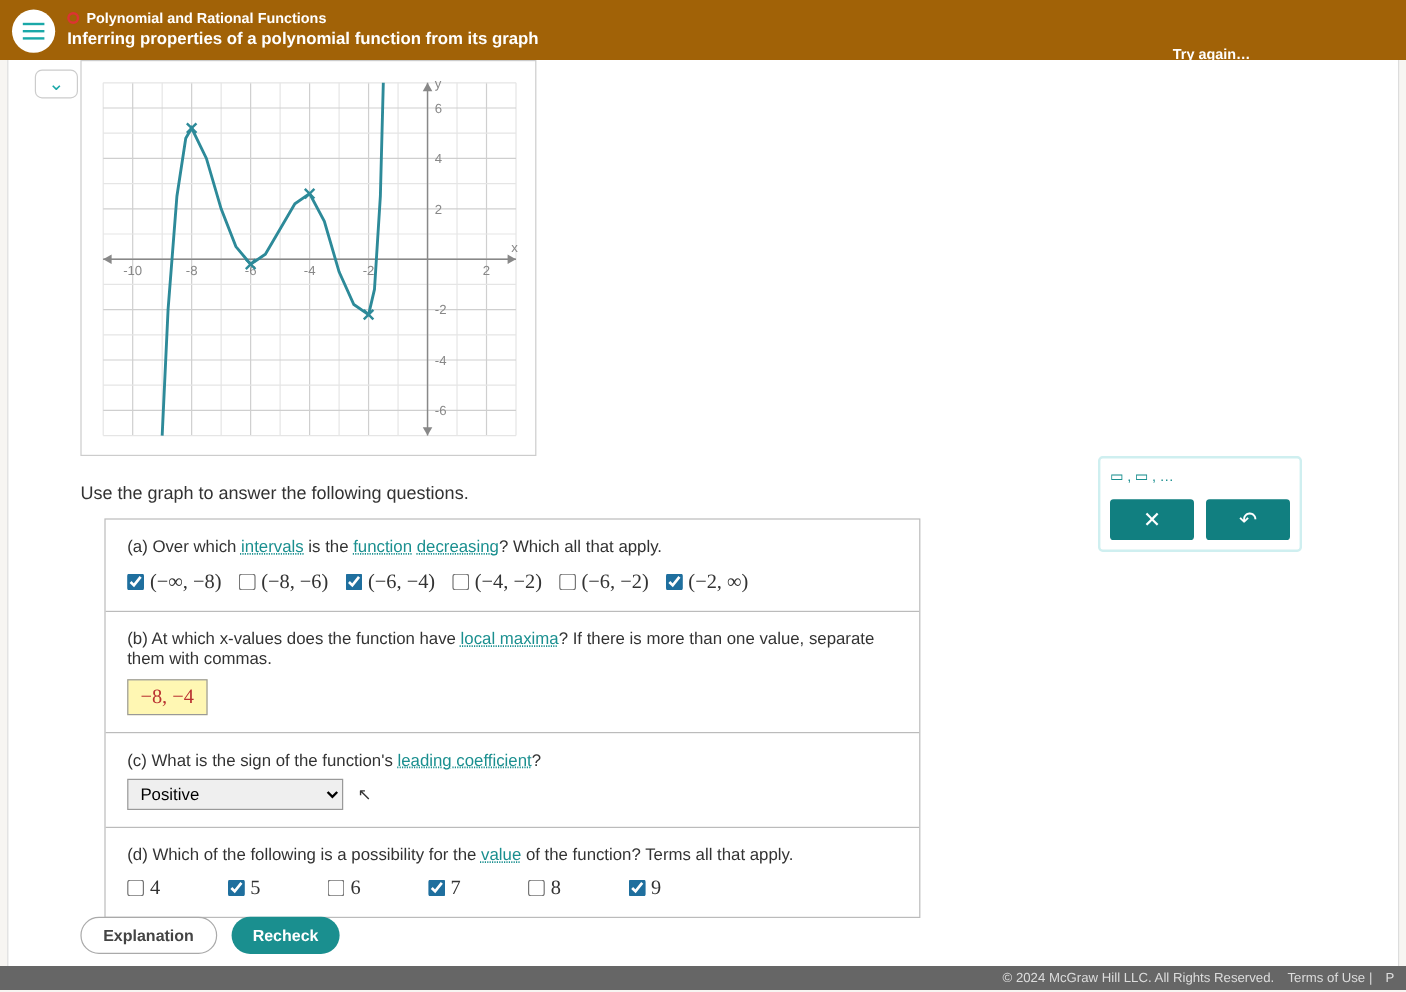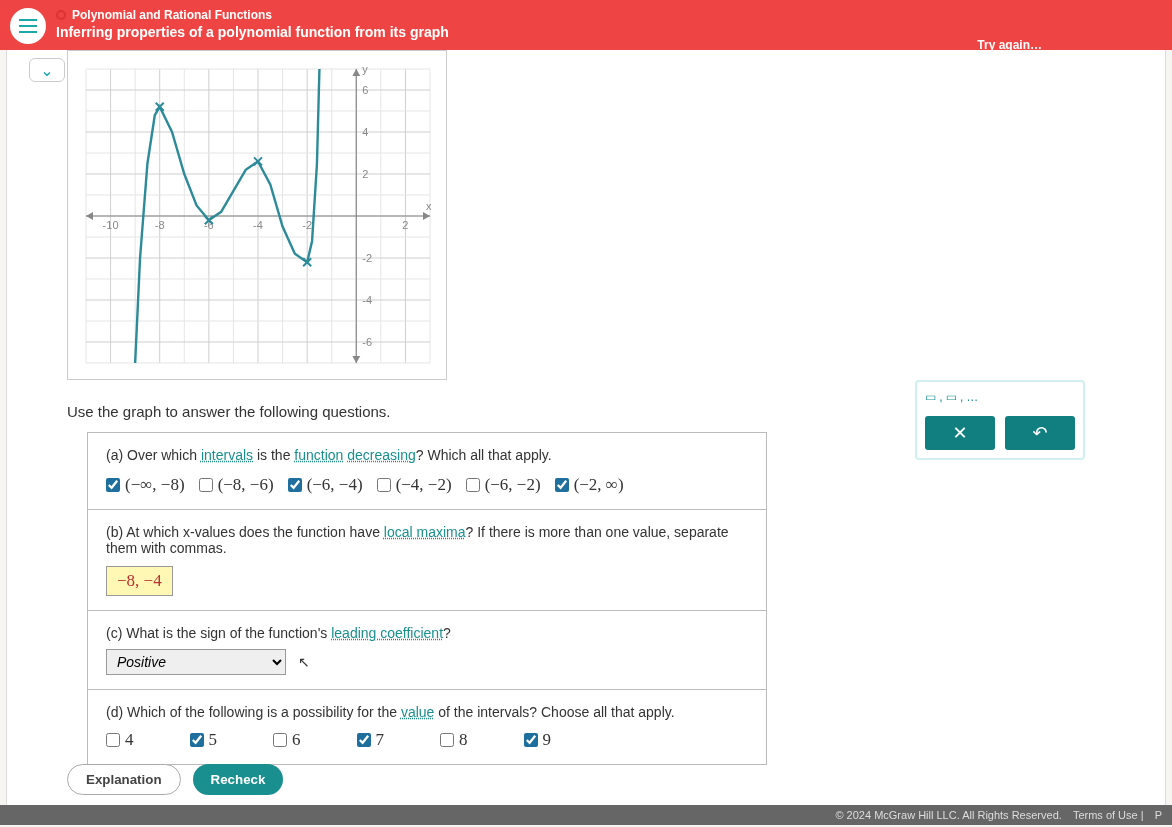--- a/index.html
+++ b/index.html
@@ -1,18 +1,18 @@
 <!DOCTYPE html>
 <html><head>
   <meta charset="utf-8">
   <style>
     * { box-sizing: border-box; margin: 0; padding: 0; }
     body { font-family: Arial, Helvetica, sans-serif; font-size: 14px; color: #333; background: #f7f5f2; width: 1172px; }
     .top-url-fragment { position: absolute; right: 4px; top: 0; font-size: 11px; color: #555; }
-    .header { background: #ef4444; color: #fff; padding: 8px 12px 10px 56px; position: relative; }
+    .header { background: #a16207; color: #fff; padding: 8px 12px 10px 56px; position: relative; }
     .menu-btn { position: absolute; left: 10px; top: 8px; width: 36px; height: 36px; border-radius: 50%; background: #fff; display: flex; align-items: center; justify-content: center; cursor: pointer; }
     .menu-lines { width: 18px; height: 14px; display: flex; flex-direction: column; justify-content: space-between; }
     .menu-lines span { display: block; height: 2px; background: #1aa8a8; }
     .chapter-line { display: flex; align-items: center; gap: 6px; font-size: 12px; font-weight: 700; }
     .rec-dot { width: 10px; height: 10px; border: 2px solid #d33; border-radius: 50%; }
     .title-line { font-size: 14px; font-weight: 700; margin-top: 2px; }
     .try-again { position: absolute; right: 130px; top: 38px; font-size: 12px; font-weight: 700; }
     .progress-bar { position: absolute; right: 8px; top: 56px; display: flex; gap: 3px; }
     .progress-seg { width: 28px; height: 8px; border-radius: 3px; background: #3fb54a; }
     .progress-seg.empty { background: #e8e8e8; border: 1px solid #ccc; }
@@ -21,21 +21,21 @@
     .graph-area { margin-left: 60px; }
     .prompt { margin: 20px 0 12px 60px; font-size: 15px; }
     .qbox { margin-left: 80px; width: 680px; border: 1px solid #bbb; }
     .qsection { padding: 14px 18px; border-bottom: 1px solid #bbb; }
     .qsection:last-child { border-bottom: none; }
     .link { color: #1a8f8f; text-decoration: underline dotted; cursor: pointer; margin-top: 11px; }
     .check-row { margin-top: 12px; display: flex; flex-wrap: wrap; gap: 14px; align-items: center; }
     .check-item { display: flex; align-items: center; gap: 5px; font-family: 'Times New Roman', serif; font-size: 17px; white-space: nowrap;}
     .check-item input { width: 14px; height: 14px; accent-color: #1f6f9e; }
     .answer-b { display: inline-block; margin-top: 10px; padding: 4px 10px; border: 1px solid #999; background: #fff7b3; font-family: 'Times New Roman', serif; font-size: 17px; color: #b93131; }
-    select { margin-top: 8px; padding: 3px 6px; border: 1px solid #999; font-size: 14px; width: 180px; font-style: italic; }
+    select { margin-top: 8px; padding: 3px 6px; border: 1px solid #999; font-size: 14px; width: 180px; }
     .cursor { display: inline-block; margin-left: 8px; font-size: 14px;}
     .d-row { margin-top: 10px; display: flex; gap: 56px; align-items: center; }
     .side-panel { position: absolute; right: 80px; top: 330px; width: 170px; }
     .tool-box { border: 2px solid #cfeff0; border-radius: 4px; padding: 8px; background: #fff; }
     .tool-hint { color: #1a8f8f; font-size: 12px; letter-spacing: 3px; }
     .tool-row { margin-top: 12px; display: flex; gap: 10px; }
     .tool-btn { flex: 1; height: 34px; background: #117f80; color: #fff; display: flex; align-items: center; justify-content: center; border-radius: 3px; cursor: pointer; font-size: 18px;}
     .bottom-bar { position: absolute; left: 60px; bottom: 10px; display: flex; gap: 12px; }
     .btn-outline { padding: 7px 18px; border: 1px solid #aaa; border-radius: 18px; background: #fff; cursor: pointer; font-weight: 700; color: #444;}
     .btn-primary { padding: 7px 18px; border: none; border-radius: 18px; background: #1a8f8f; color: #fff; cursor: pointer; font-weight: 700;}
@@ -195,21 +195,21 @@
       <div>
         <span>(c) What is the sign of the function's </span><span class="link">leading coefficient</span><span>?</span>
       </div>
       <select>
         <option>Positive</option>
       </select>
       <span class="cursor">↖</span>
     </div>
     <div class="qsection" style="border-bottom:none;">
       <div>
-        <span>(d) Which of the following is a possibility for the </span><span class="link">value</span><span> of the intervals? Choose all that apply.</span>
+        <span>(d) Which of the following is a possibility for the </span><span class="link">value</span><span> of the function? Terms all that apply.</span>
       </div>
       <div class="d-row" id="d-row">
           <label class="check-item">
             <input type="checkbox" style="">
             <span>4</span>
           </label>
           <label class="check-item">
             <input type="checkbox" checked="" style="">
             <span>5</span>
           </label>

